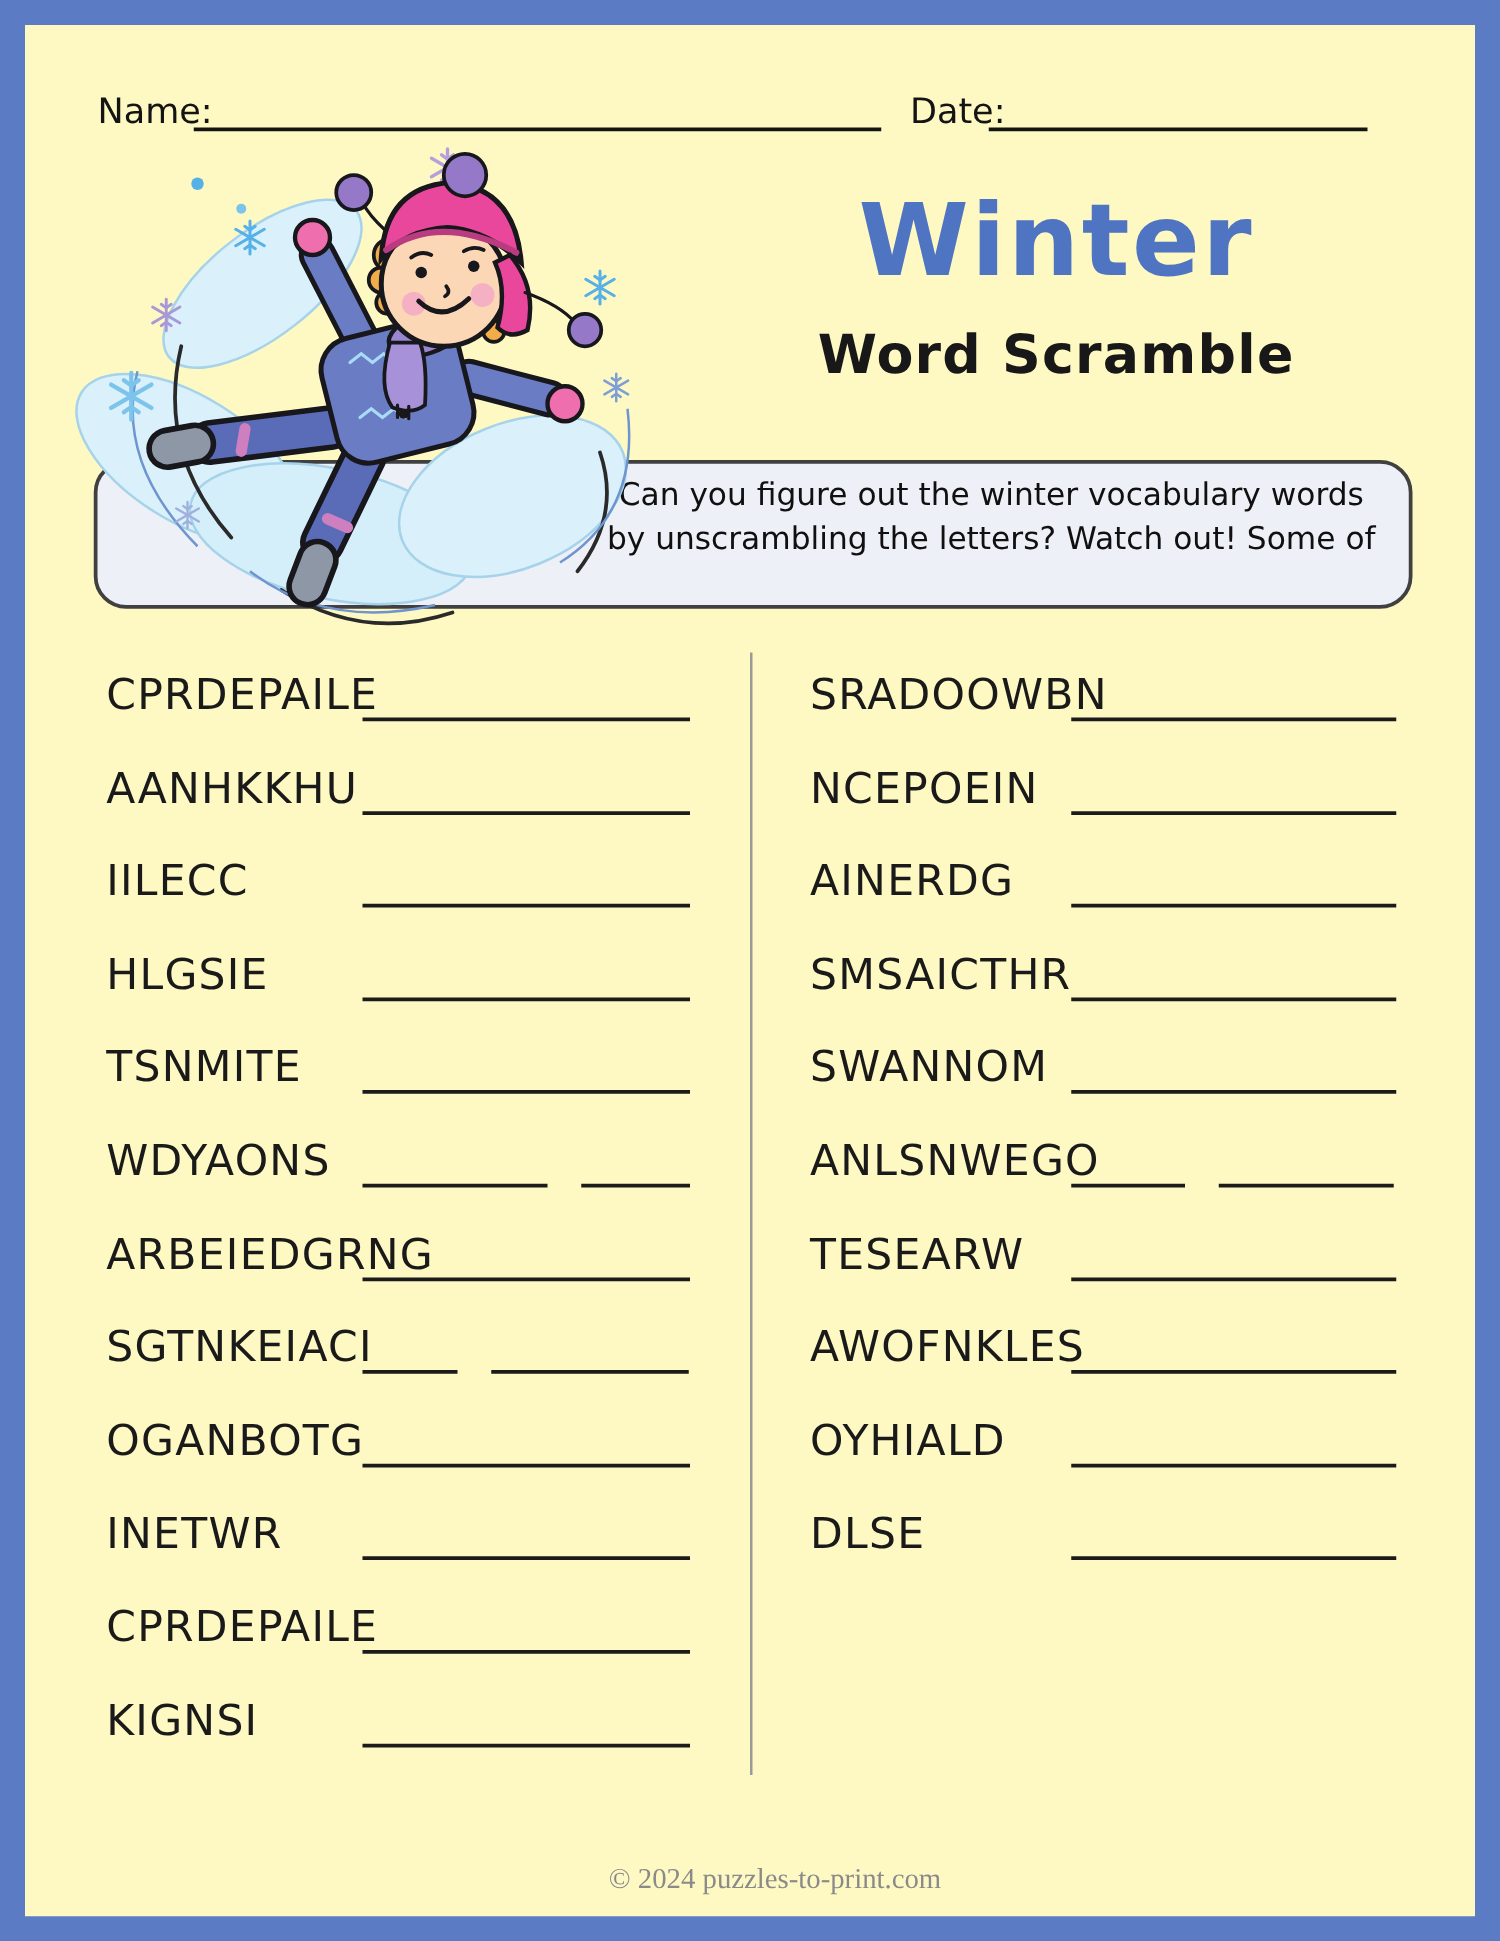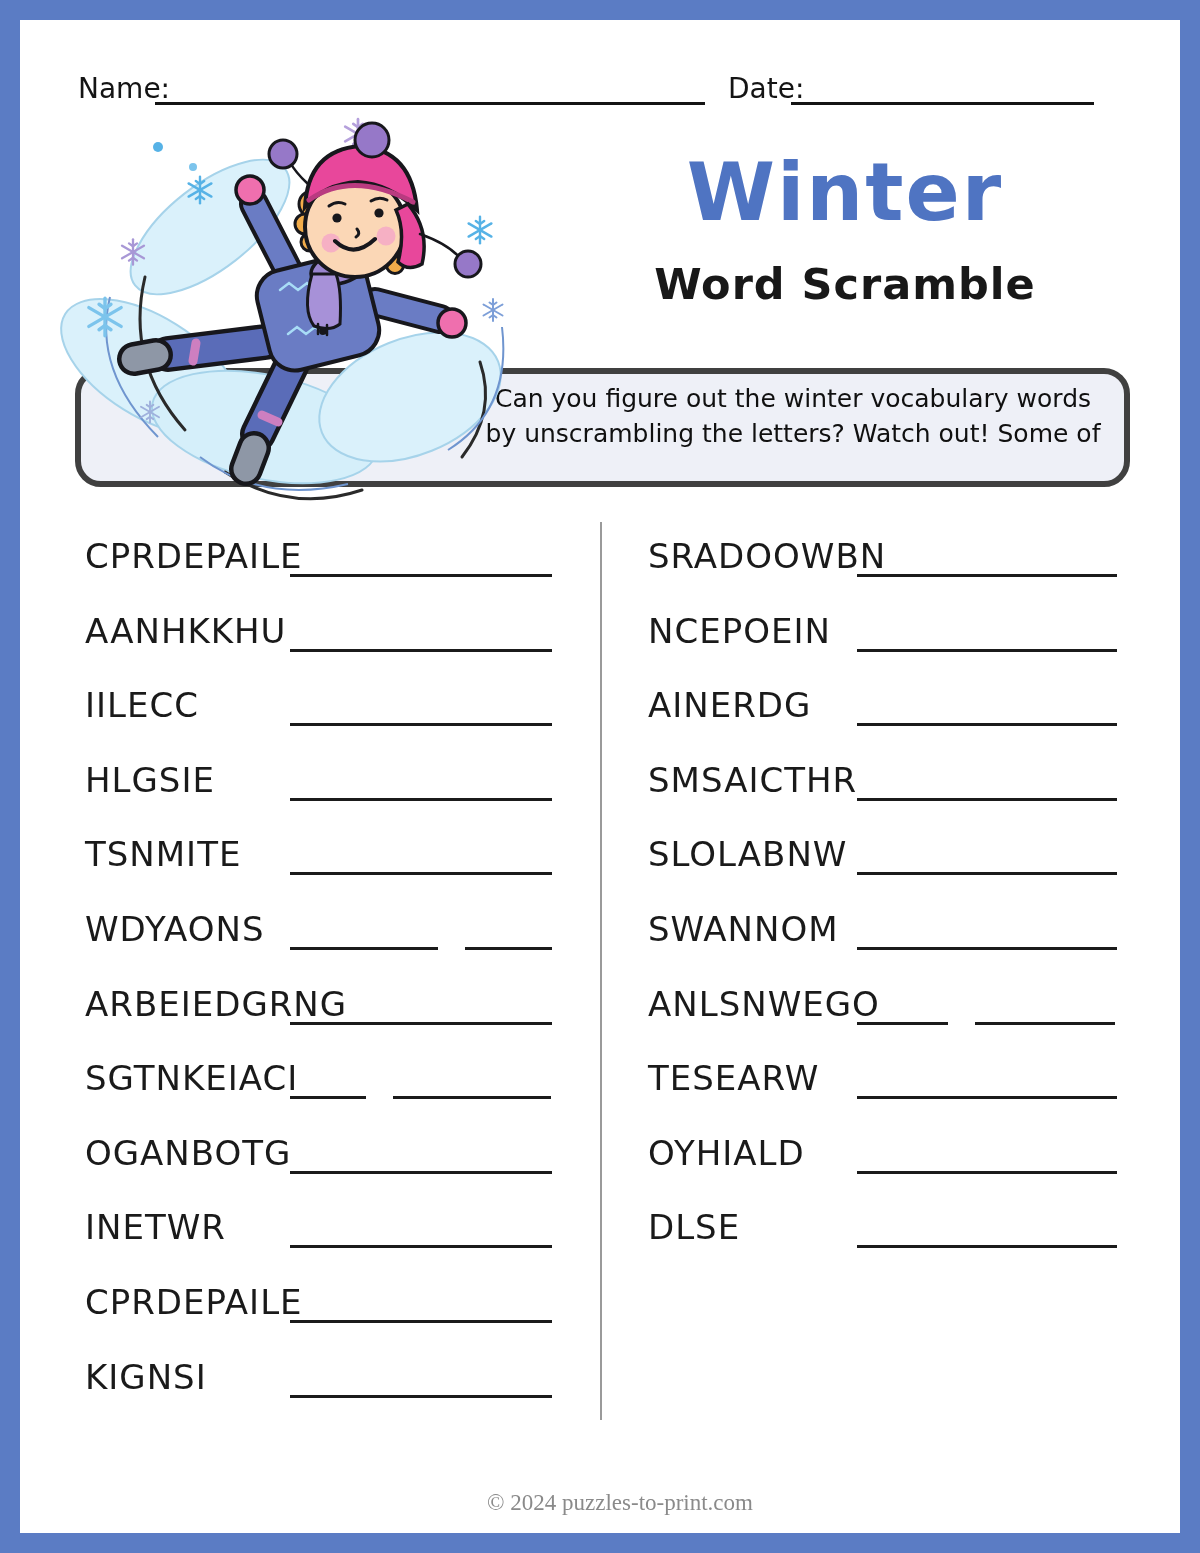--- a/index.html
+++ b/index.html
@@ -1,32 +1,32 @@
 <!DOCTYPE html>
 <html><head>
 <meta charset="utf-8">
 <style>
   * { margin:0; padding:0; box-sizing:border-box; }
   html,body { width:1200px; height:1553px; }
   body { font-family:"DejaVu Sans", sans-serif; background:#5b7cc4; }
   .page { position:relative; width:1200px; height:1553px; background:#5b7cc4; overflow:hidden; }
-  .sheet { position:absolute; left:20px; top:20px; right:20px; bottom:20px; background:#ffffff; }
+  .sheet { position:absolute; left:20px; top:20px; right:20px; bottom:20px; background:#fef9c3; }
 
   
   .hdr-label { position:absolute; font-size:28px; color:#141414; }
   .hdr-line { position:absolute; height:3px; background:#141414; }
 
   
   .title-wrap { position:absolute; left:545px; top:146px; width:600px; text-align:center; }
   .title { font-size:80px; font-weight:bold; color:#4f74c2; letter-spacing:2px; }
   .subtitle { font-size:43px; font-weight:bold; color:#181818; letter-spacing:1px; margin-top:20px; }
 
   
   .instr-box { position:absolute; left:75px; top:368px; width:1055px; height:119px;
-               background:#eef0f7; border:6px solid #404040; border-radius:26px; z-index:1; }
+               background:#eef0f7; border:3px solid #404040; border-radius:26px; z-index:1; }
   .instr-text { position:absolute; left:395px; right:14px; top:7px; text-align:center;
                 font-size:25px; line-height:35px; color:#101010; }
 
   
   .illus { position:absolute; left:50px; top:112px; width:500px; height:405px; z-index:2; }
 
   
   .divider { position:absolute; left:600px; top:522px; width:2px; height:898px; background:#9a9a9a; }
   .col { position:absolute; top:530px; }
   .col-left  { left:85px;  width:467px; }
@@ -259,40 +259,40 @@
             <div class="blank" style="flex: 1 1 auto;"></div>
           </div>
         </div>
         <div class="row">
           <span class="scramble">SMSAICTHR</span>
           <div class="blanks" style="left: 209px;">
             <div class="blank" style="flex: 1 1 auto;"></div>
           </div>
         </div>
         <div class="row">
-          <span class="scramble">SLOLABNW</span>
-          <div class="blanks" style="left: 209px;">
-            <div class="blank" style="flex: 1 1 auto;"></div>
-          </div>
-        </div>
-        <div class="row">
           <span class="scramble">SWANNOM</span>
           <div class="blanks" style="left: 209px;">
             <div class="blank" style="flex: 1 1 auto;"></div>
           </div>
         </div>
         <div class="row">
           <span class="scramble">ANLSNWEGO</span>
           <div class="blanks" style="left: 209px;">
             <div class="blank" style="flex: 0 0 35%;"></div>
             <div class="blank" style="flex: 0 0 53.8%;"></div>
           </div>
         </div>
         <div class="row">
           <span class="scramble">TESEARW</span>
+          <div class="blanks" style="left: 209px;">
+            <div class="blank" style="flex: 1 1 auto;"></div>
+          </div>
+        </div>
+        <div class="row">
+          <span class="scramble">AWOFNKLES</span>
           <div class="blanks" style="left: 209px;">
             <div class="blank" style="flex: 1 1 auto;"></div>
           </div>
         </div>
         <div class="row">
           <span class="scramble">OYHIALD</span>
           <div class="blanks" style="left: 209px;">
             <div class="blank" style="flex: 1 1 auto;"></div>
           </div>
         </div>

